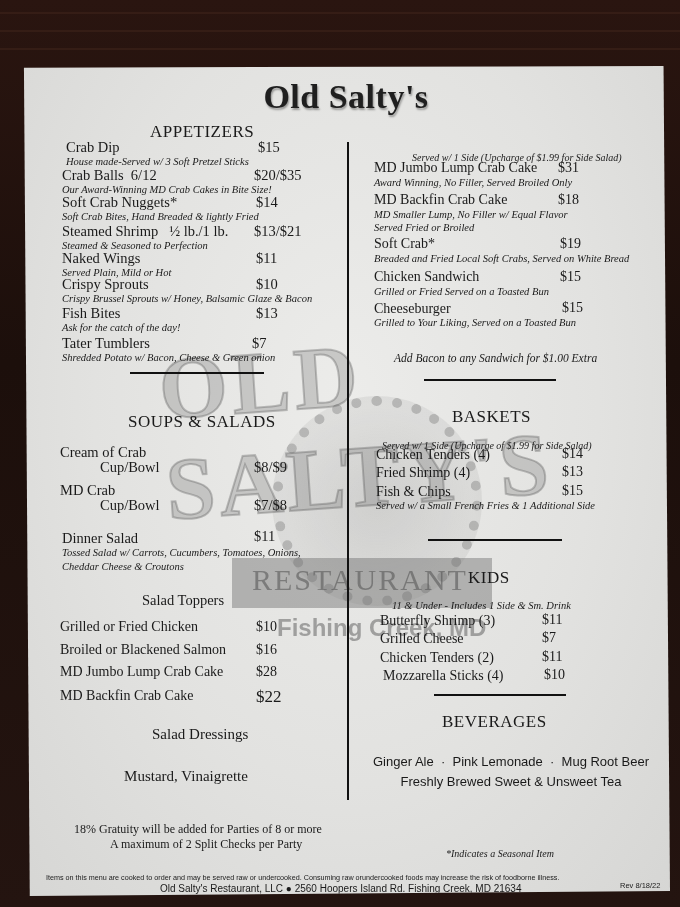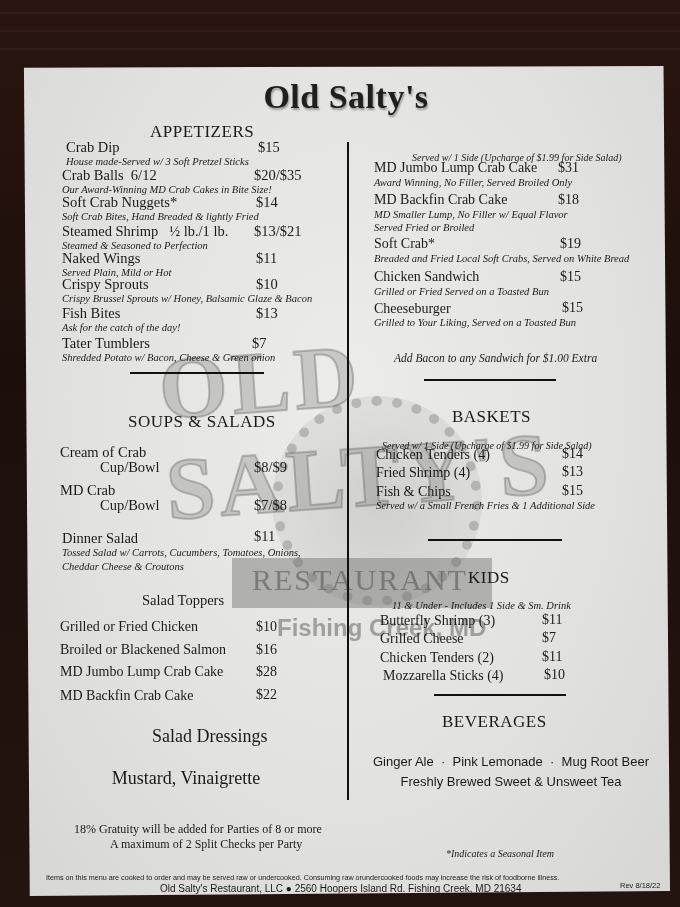--- a/index.html
+++ b/index.html
@@ -30,21 +30,21 @@
   .wm-face { left:250px; top:330px; width:190px; height:190px; border-radius:50%; border:10px dotted rgba(110,110,110,0.35); background:radial-gradient(circle, rgba(130,130,130,0.25) 0%, rgba(130,130,130,0.12) 70%); }
   .wm-banner { left:210px; top:492px; width:260px; height:50px; background:rgba(110,110,110,0.45); }
   .wm-banner-text { left:230px; top:497px; font-size:30px; color:rgba(80,80,80,0.55); letter-spacing:2px; font-weight:normal;text-align:center; }
   .wm-sub { left:255px; top:548px; font-size:24px; font-family:"Liberation Sans", sans-serif; color:rgba(100,100,100,0.55); }
 
   .sec-title { position:absolute; font-size:17px; letter-spacing:0.5px; }
   .sec-sub { position:absolute; font-size:10.5px; font-style:italic;margin-top:12px; }
   .item-name { position:absolute; font-size:14.5px; }
   .item-price { position:absolute; font-size:14.5px; }
   .item-desc { position:absolute; font-size:10.5px; font-style:italic; }
-  .plain { position:absolute; font-size:18px; }
+  .plain { position:absolute; font-size:15px; }
   .bev { position:absolute; font-family:"Liberation Sans", sans-serif; font-size:13px; text-align:center; }
   .fine { position:absolute; font-family:"Liberation Sans", sans-serif; }
 </style>
 </head>
 <body>
 
 <div class="wood-streak" style="top:12px;"></div>
 <div class="wood-streak" style="top:30px;"></div>
 <div class="wood-streak" style="top:48px;"></div>
 
@@ -132,21 +132,21 @@
   <div>
     <div class="item-name" style="left:38px; top:576px; font-size:14px;">Broiled or Blackened Salmon</div>
     <div class="item-price" style="left:234px; top:576px; font-size:14px;">$16</div>
   </div>
   <div>
     <div class="item-name" style="left:38px; top:598px; font-size:14px;">MD Jumbo Lump Crab Cake</div>
     <div class="item-price" style="left:234px; top:598px; font-size:14px;">$28</div>
   </div>
   <div>
     <div class="item-name" style="left:38px; top:622px; font-size:14px;">MD Backfin Crab Cake</div>
-    <div class="item-price" style="left:234px; top:621px; font-size:14px;">$22</div>
+    <div class="item-price" style="left:234px; top:621px; font-size:17px;">$22</div>
   </div>
 
   <div class="plain" style="left:130px; top:660px;">Salad Dressings</div>
   <div class="plain" style="left:0; width:328px; text-align:center; top:702px;">Mustard, Vinaigrette</div>
 
   <div class="plain" style="left:52px; top:756px; font-size:12px;">18% Gratuity will be added for Parties of 8 or more</div>
   <div class="plain" style="left:88px; top:771px; font-size:12px;">A maximum of 2 Split Checks per Party</div>
 
   <div class="sec-sub" style="left:390px; top:74px; font-size:10px;">Served w/ 1 Side (Upcharge of $1.99 for Side Salad)</div>
 

